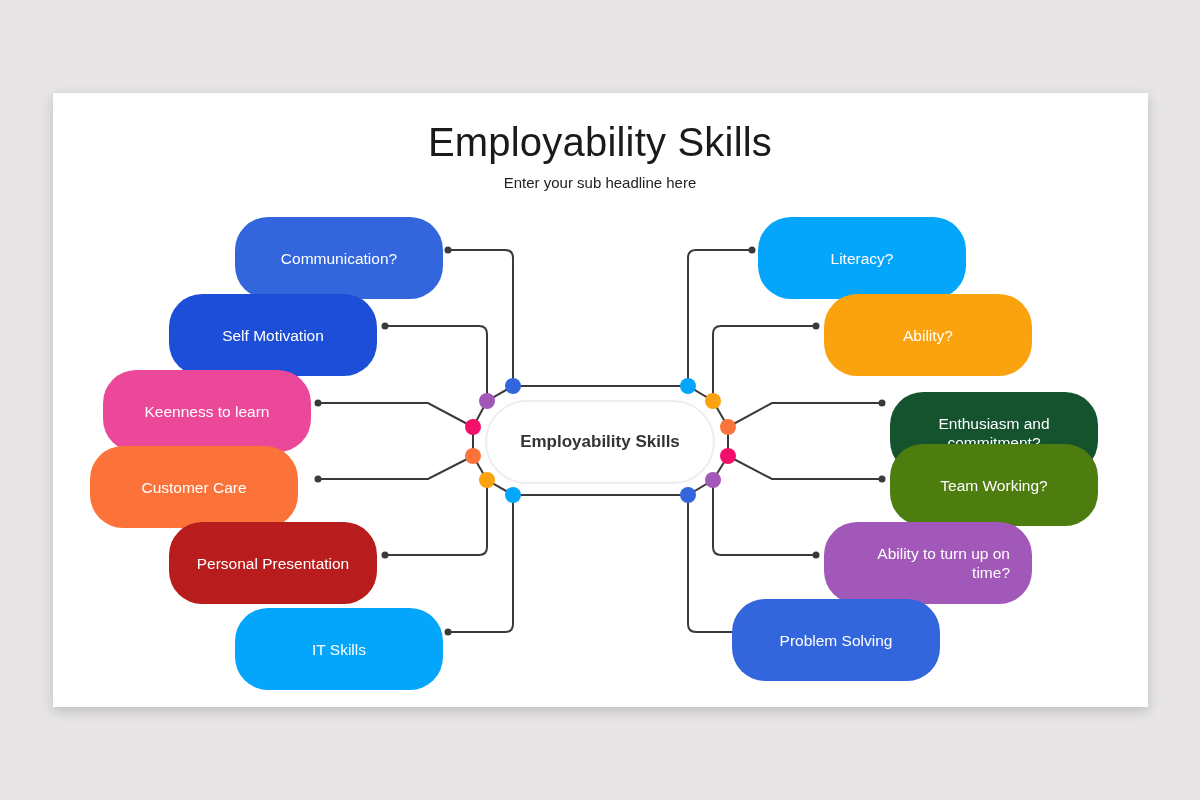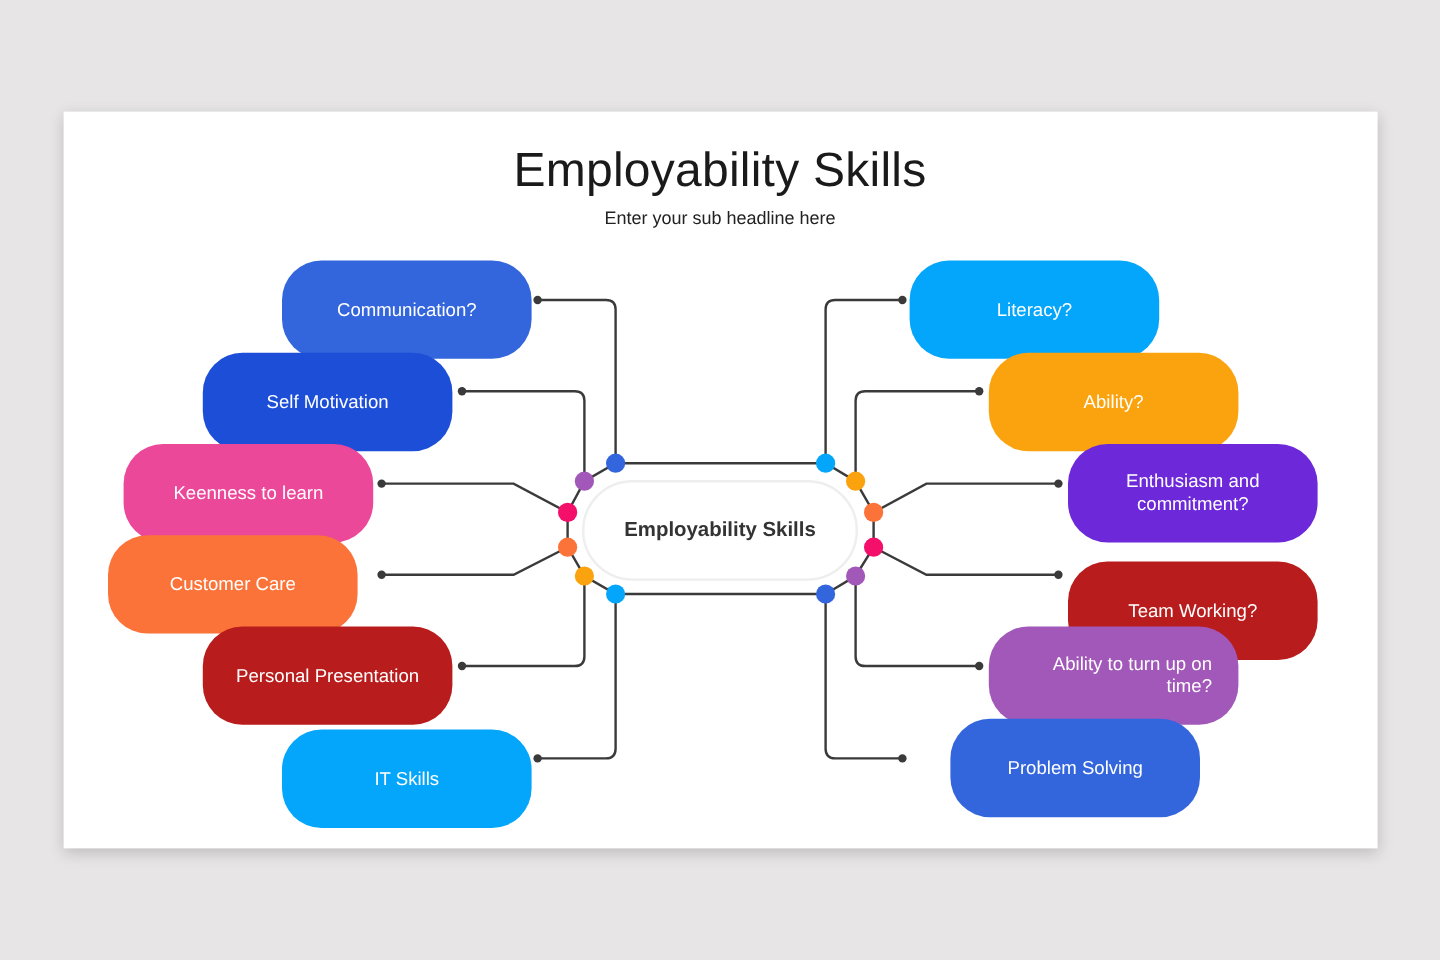--- a/index.html
+++ b/index.html
@@ -119,24 +119,24 @@
 <div class="pill" style="left:235px; top:608px; background:#04a6fb;">
   <span>IT Skills</span>
 </div>
 
 <div class="pill" style="left:758px; top:217px; background:#04a6fb;">
   <span>Literacy?</span>
 </div>
 <div class="pill" style="left:824px; top:294px; background:#fba20f;">
   <span>Ability?</span>
 </div>
-<div class="pill" style="left:890px; top:370px; background:#6d28d9;">
+<div class="pill" style="left:890px; top:392px; background:#14532d;">
   <span>Enthusiasm and commitment?</span>
 </div>
-<div class="pill" style="left:890px; top:468px; background:#b91c1c;text-align:center;">
+<div class="pill" style="left:890px; top:444px; background:#4d7c0f;text-align:center;">
   <span>Team Working?</span>
 </div>
 <div class="pill" style="left:824px; top:522px; background:#a158b8;text-align:right;">
   <span>Ability to turn up on time?</span>
 </div>
-<div class="pill" style="left:792px; top:599px; background:#3366dd;">
+<div class="pill" style="left:732px; top:599px; background:#3366dd;">
   <span>Problem Solving</span>
 </div>
 
 </body></html>

